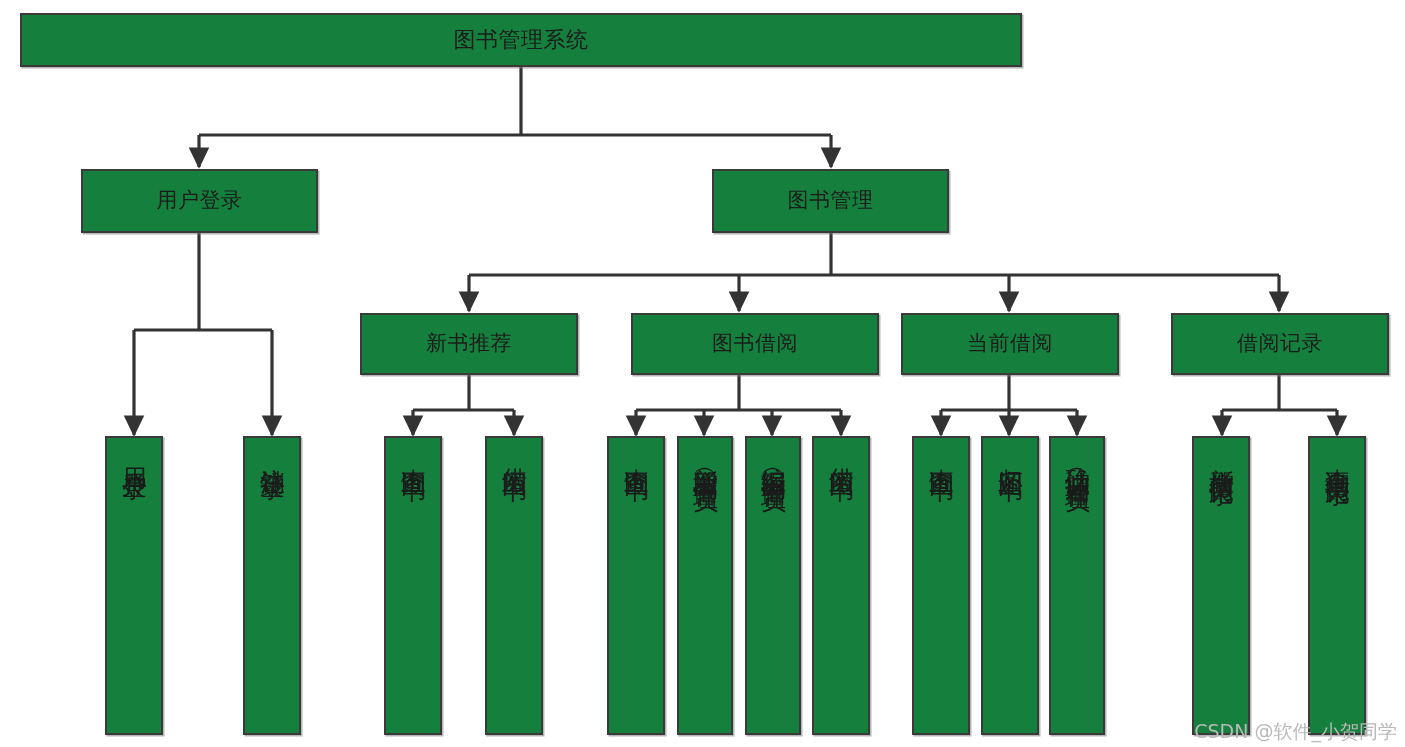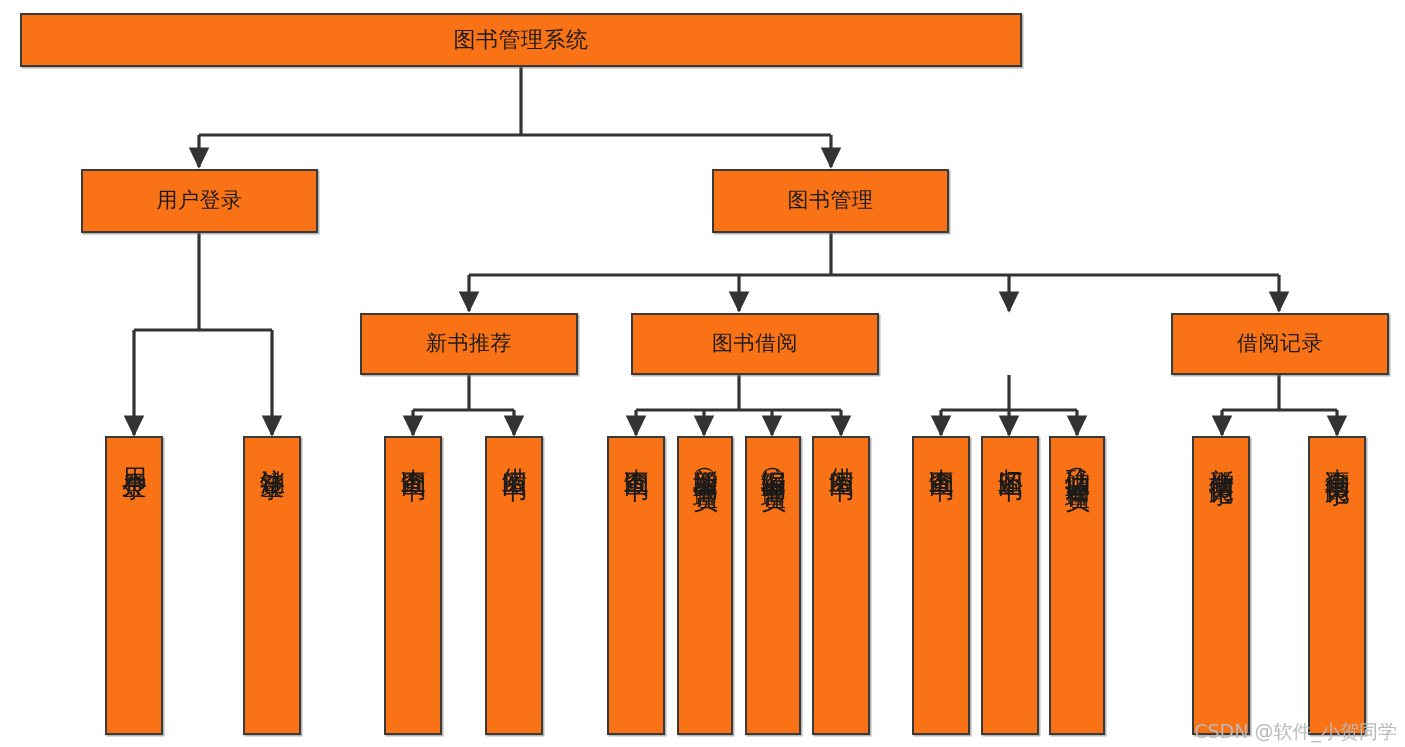--- a/index.html
+++ b/index.html
@@ -21,21 +21,21 @@
     position: absolute;
     left: 0;
     top: 0;
     width: 1405px;
     height: 747px;
     pointer-events: none;
   }
   .node {
     position: absolute;
     box-sizing: border-box;
-    background: #f97316;
+    background: #15803d;
     border: 2.5px solid #3a3a3a;
     box-shadow: 1.5px 1.5px 0 0 rgba(120,120,120,0.55);
     display: flex;
     align-items: center;
     justify-content: center;
     color: #1b1b1b;
     z-index: 2;
   }
   .node .lbl {
     display: block;
@@ -147,20 +147,23 @@
   </div>
 
   <div class="node h" style="left:712px; top:169px; width:237px; height:64px;">
     <span class="lbl">图书管理</span>
   </div>
 
   <div class="node h" style="left:631px; top:313px; width:248px; height:62px;">
     <span class="lbl">图书借阅</span>
   </div>
 
+  <div class="node h" style="left:901px; top:313px; width:218px; height:62px;">
+    <span class="lbl">当前借阅</span>
+  </div>
 
   <div class="node h" style="left:1171px; top:313px; width:218px; height:62px;">
     <span class="lbl">借阅记录</span>
   </div>
 
   <div class="node v" style="left:105px; top:436px; width:58px; height:299px;">
     <span class="lbl">用户登录</span>
   </div>
 
   <div class="node v" style="left:243px; top:436px; width:58px; height:299px;">

